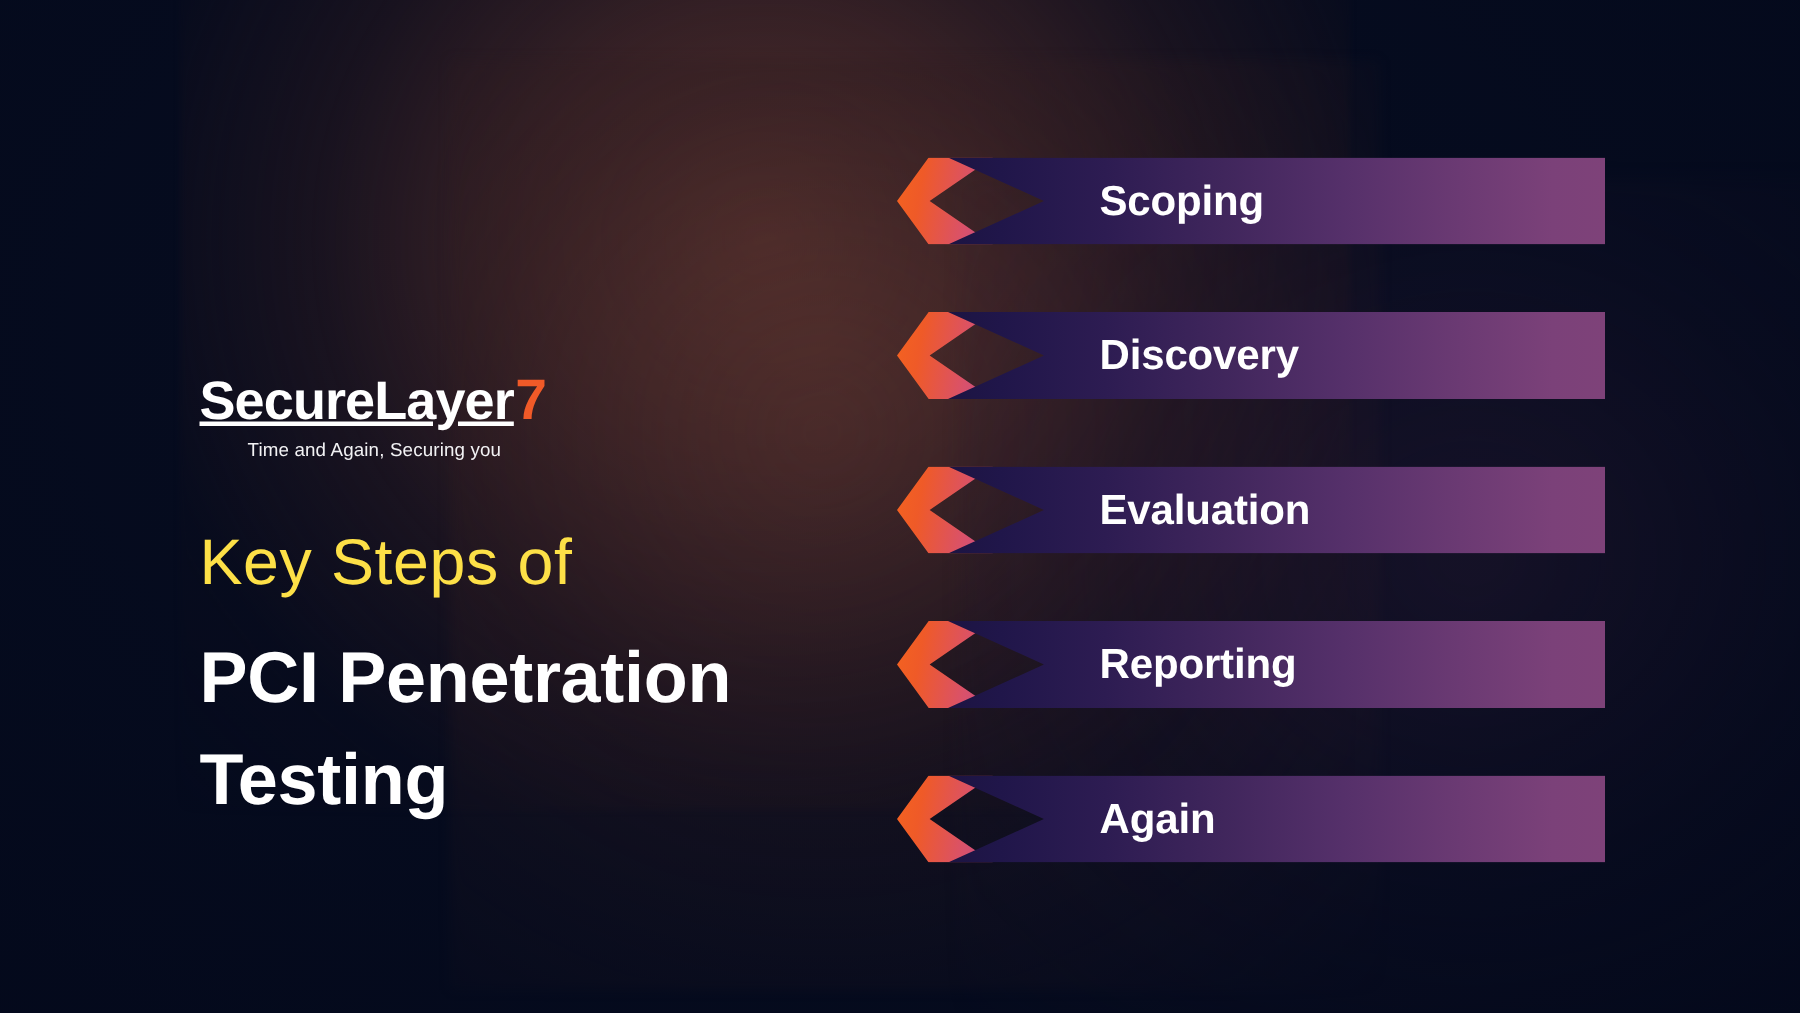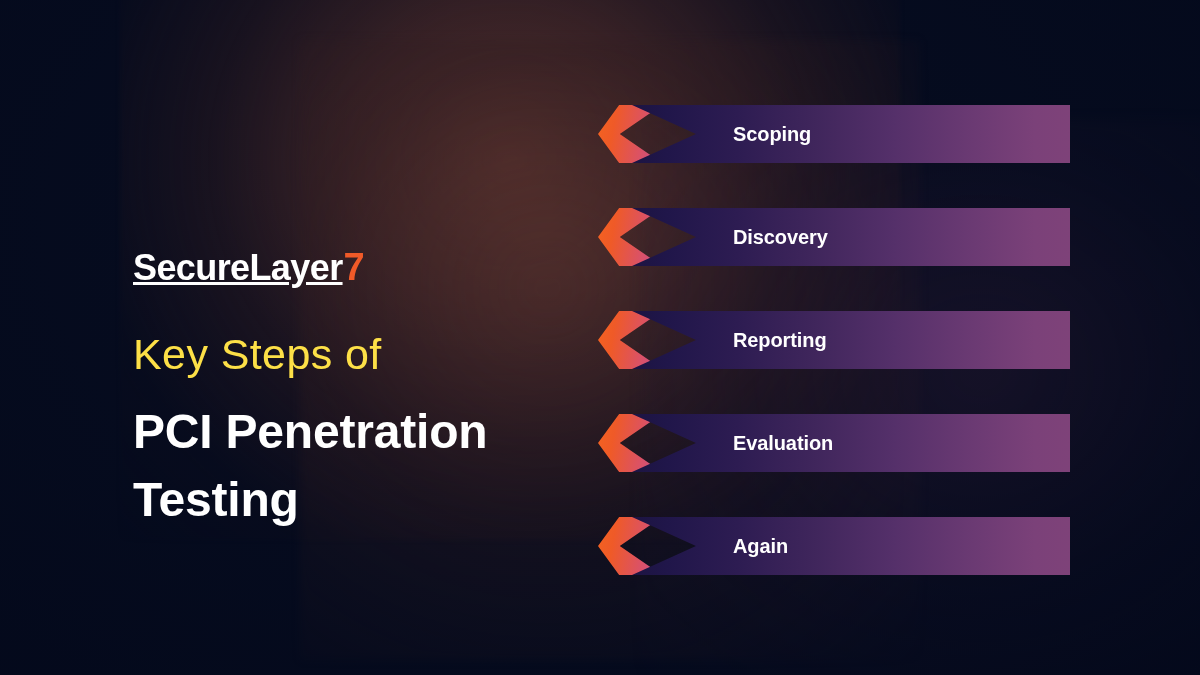--- a/index.html
+++ b/index.html
@@ -177,21 +177,21 @@
         #7e4279 100%);
     clip-path: polygon(0% 0%, 100% 0%, 100% 100%, 0% 100%, 14.6% 50%);
   }
 
   .step-label {
     position: absolute;
     left: 135px;
     top: 0;
     height: 58px;
     line-height: 58px;
-    font-size: 20px;
+    font-size: 28px;
     font-weight: bold;
     color: #ffffff;
     letter-spacing: -0.1px;
     white-space: nowrap;
   }
 </style>
 </head>
 <body>
 
 <div id="canvas">
@@ -199,20 +199,21 @@
   <div class="bg-base"></div>
   <div class="bg-glow-warm"></div>
   <div class="bg-glow-warm2"></div>
   <div class="bg-glow-purple"></div>
   <div class="bg-vignette"></div>
 
   <div class="left-col">
 
     <div class="logo">
       <span class="logo-wordmark">SecureLayer</span><span class="logo-seven">7</span>
+      <div class="logo-tagline">Time and Again, Securing you</div>
     </div>
 
     <div class="headline">
       <span class="headline-light">Key Steps of</span>
       <span class="headline-bold">PCI Penetration Testing</span>
     </div>
 
   </div>
 
   <div class="steps">
@@ -225,30 +226,30 @@
 
     <div class="step-row">
       <div class="step-chevron"></div>
       <div class="step-bar"></div>
       <div class="step-label">Discovery</div>
     </div>
 
     <div class="step-row">
       <div class="step-chevron"></div>
       <div class="step-bar"></div>
+      <div class="step-label">Evaluation</div>
+    </div>
+
+    <div class="step-row">
+      <div class="step-chevron"></div>
+      <div class="step-bar"></div>
       <div class="step-label">Reporting</div>
     </div>
 
     <div class="step-row">
       <div class="step-chevron"></div>
       <div class="step-bar"></div>
-      <div class="step-label">Evaluation</div>
-    </div>
-
-    <div class="step-row">
-      <div class="step-chevron"></div>
-      <div class="step-bar"></div>
       <div class="step-label">Again</div>
     </div>
 
   </div>
 
 </div>
 
 </body></html>

